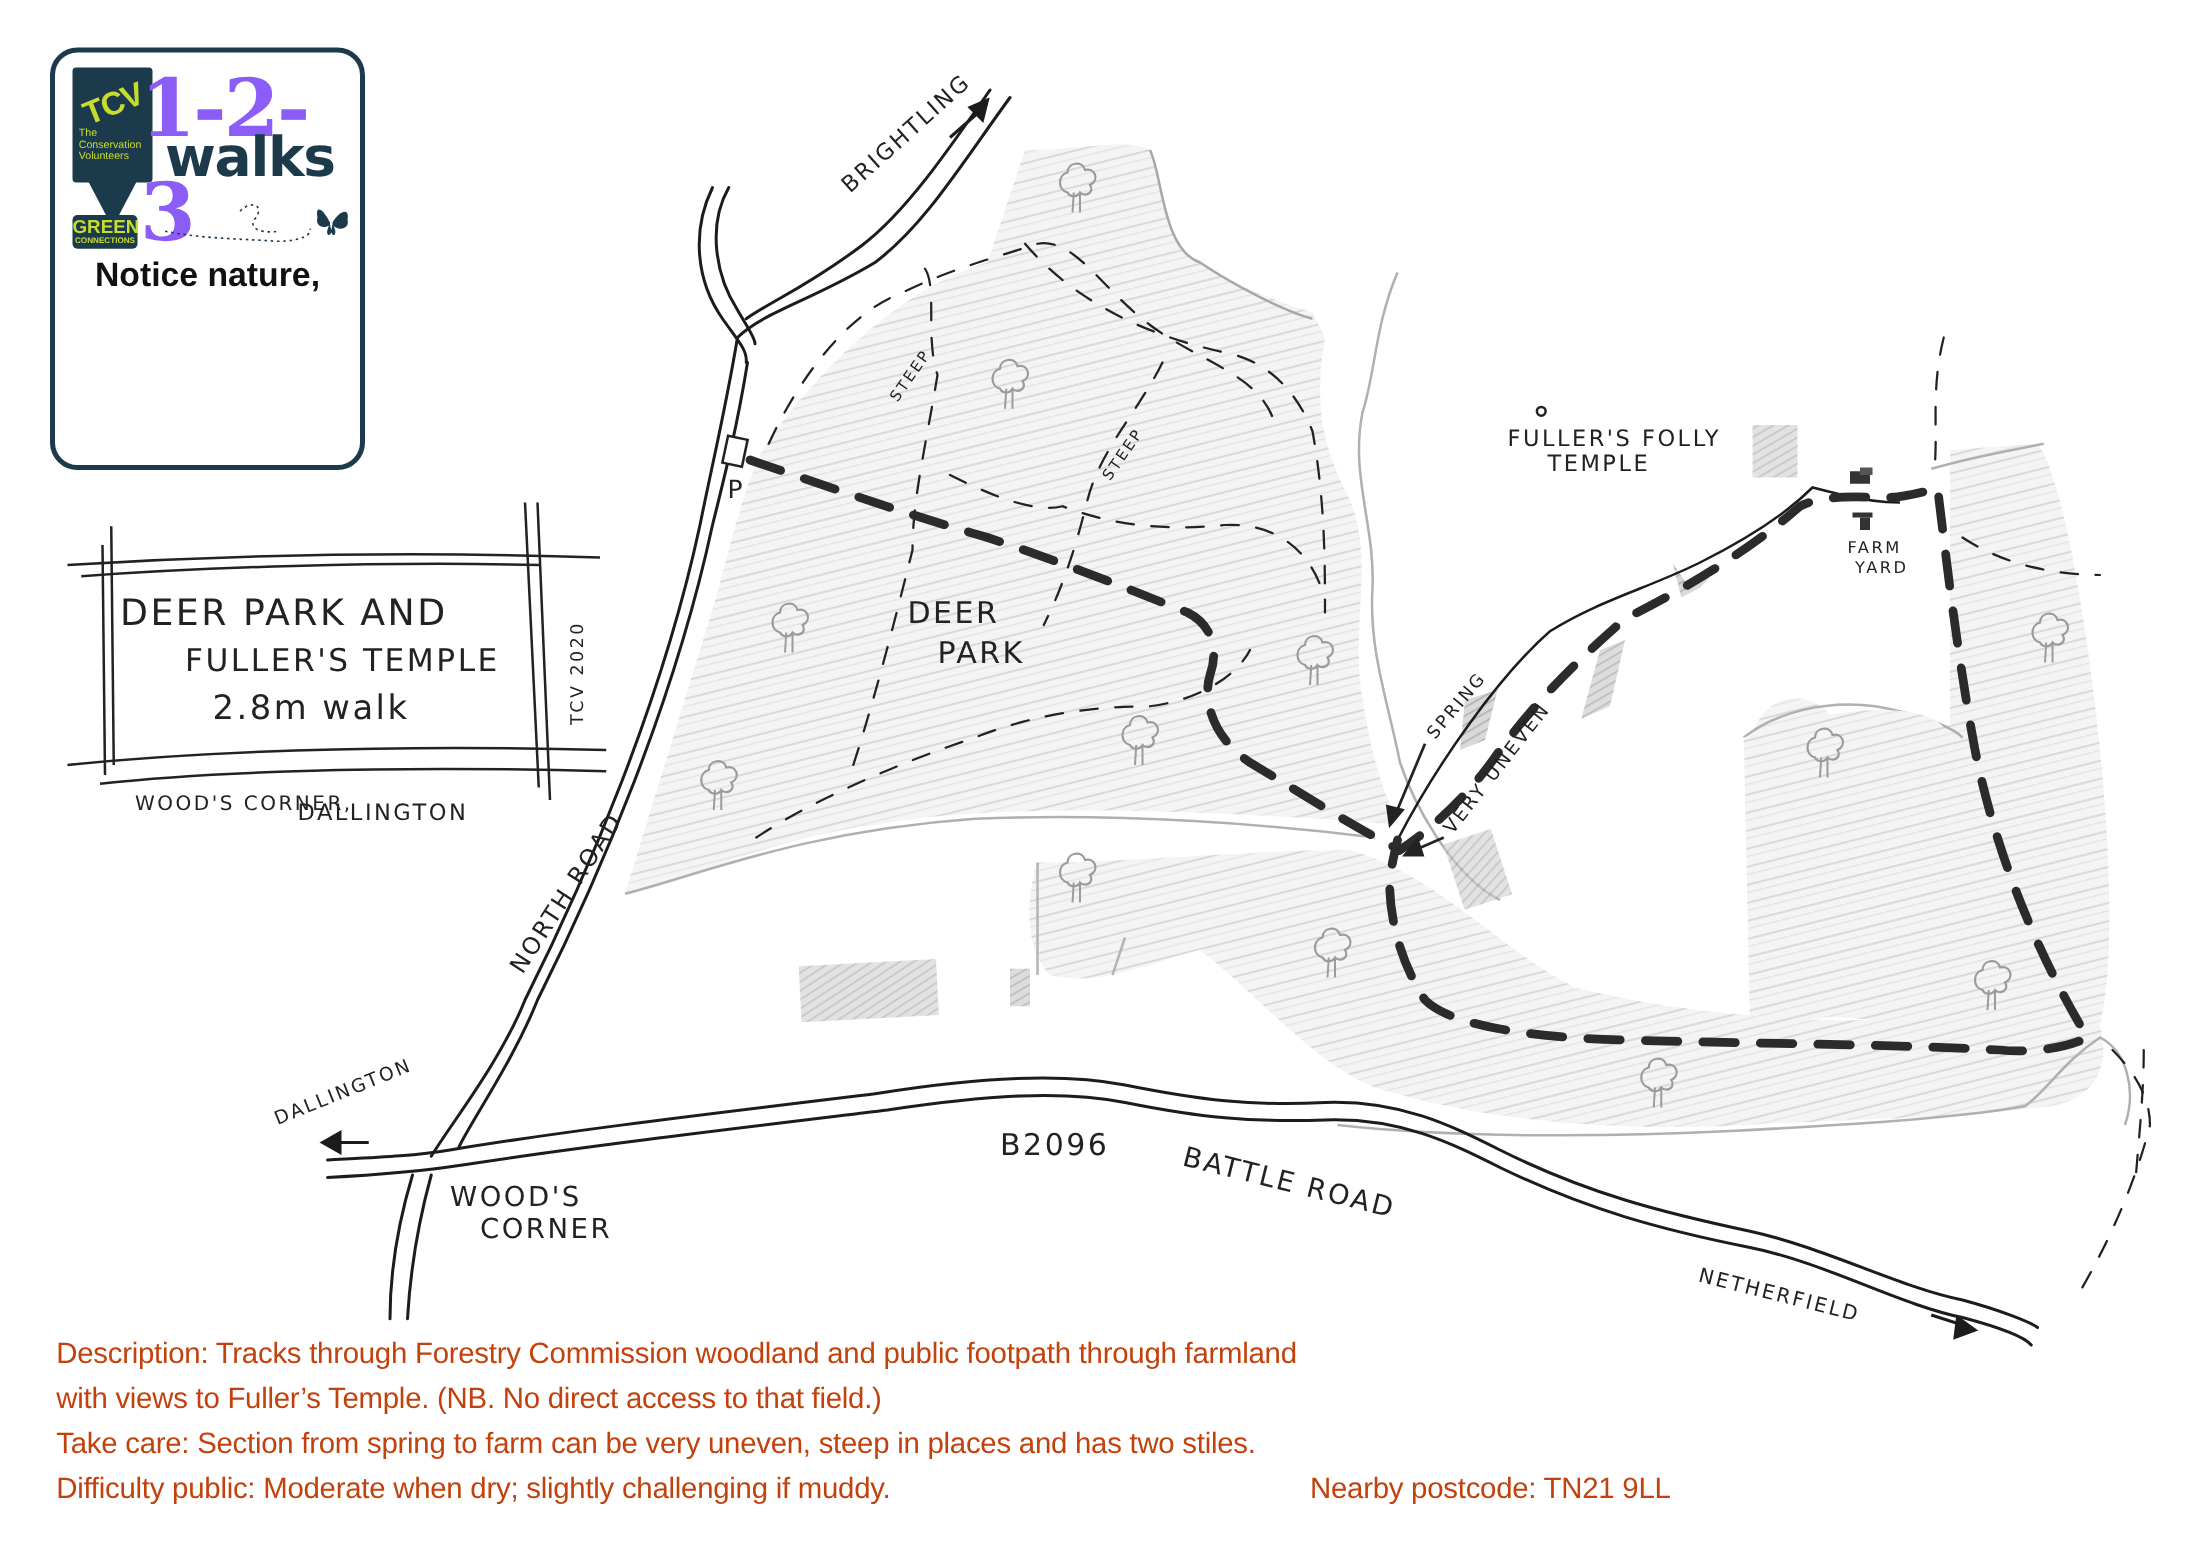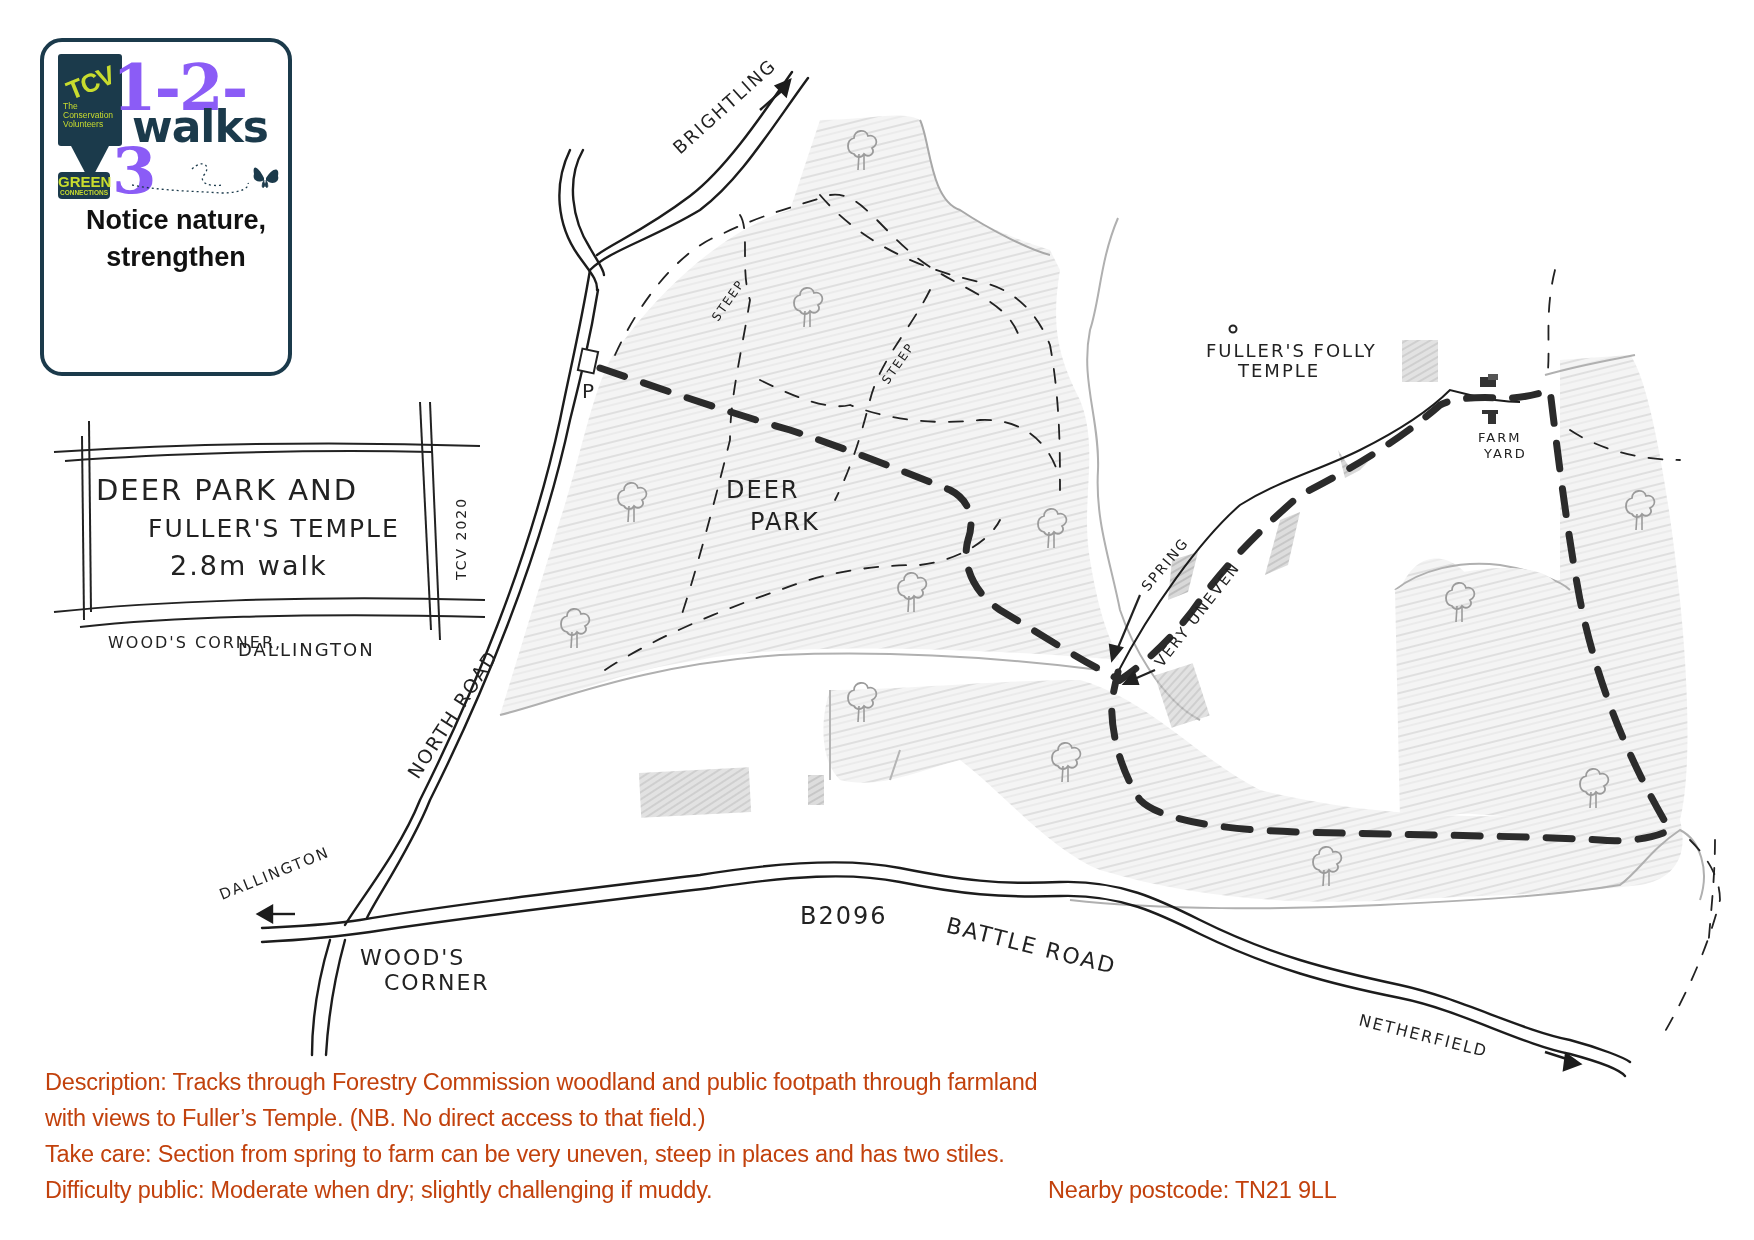--- a/index.html
+++ b/index.html
@@ -12,21 +12,21 @@
   .tcv-pin { position: absolute; left: 14px; top: 12px; width: 64px; height: 92px; background: #1b3a4b; border-radius: 3px; }
   .tcv-pin::after { content: ""; position: absolute; left: 12px; top: 90px; border-left: 20px solid transparent; border-right: 20px solid transparent; border-top: 38px solid #1b3a4b; }
   .tcv-letters { position: absolute; left: 4px; top: 2px; font-size: 26px; font-weight: bold; color: #c8dc2e; transform: rotate(-22deg); transform-origin: left top; margin-top: 22px; letter-spacing: -1px; font-family: "Liberation Sans", sans-serif; }
   .tcv-small { position: absolute; left: 5px; top: 48px; font-size: 8.5px; line-height: 9px; color: #c8dc2e; font-family: "Liberation Sans", sans-serif; }
   .green-badge { position: absolute; left: 14px; top: 130px; width: 52px; background: #1b3a4b; border-radius: 4px; padding: 2px 0 2px 0; text-align: center; }
   .green-word { display: block; font-size: 15px; font-weight: bold; color: #c8dc2e; line-height: 15px; letter-spacing: 0px; }
   .green-sub { display: block; font-size: 6.5px; font-weight: bold; color: #c8dc2e; line-height: 8px; }
   .brand-123 { position: absolute; left: 68px; top: 4px; font-family: "DejaVu Serif", serif; font-size: 64px; font-weight: bold; color: #8b5cf6; letter-spacing: -2px; line-height: 83px; }
   .brand-walks { position: absolute; left: 88px; top: 62px; font-family: "DejaVu Sans", sans-serif; font-size: 44px; font-weight: bold; color: #1b3a4b; letter-spacing: -1px; line-height: 46px; }
   .butterfly { position: absolute; left: 206px; top: 120px; }
-  .tagline { position: absolute; left: 10px; top: 160px; width: 244px; text-align: center; font-size: 27px; font-weight: bold; line-height: 37px; color: #111; font-family: "Liberation Sans", sans-serif; }
+  .tagline { position: absolute; left: 0; top: 160px; width: 244px; text-align: center; font-size: 27px; font-weight: bold; line-height: 37px; color: #111; font-family: "Liberation Sans", sans-serif; }
 
   
   .desc { position: absolute; left: 45px; font-family: "Liberation Sans", sans-serif; font-size: 23.5px; color: #c2410c; line-height: 28px; white-space: nowrap; letter-spacing: -0.2px; }
 </style>
 </head>
 <body>
 
 <svg id="map-svg" viewBox="0 0 1754 1240" xmlns="http://www.w3.org/2000/svg">
   <defs>
     <pattern id="hatch" patternUnits="userSpaceOnUse" width="14" height="14" patternTransform="rotate(-14)">
@@ -207,21 +207,20 @@
   <svg class="butterfly" width="32" height="30" viewBox="0 0 32 30">
     <path d="M14,16 C8,4 2,2 4,12 C2,18 8,22 14,18 Z" fill="#1b3a4b"></path>
     <path d="M16,16 C22,6 30,4 28,14 C30,20 22,24 16,18 Z" fill="#1b3a4b"></path>
     <path d="M14,18 C10,26 14,28 15,22 M16,18 C20,26 16,28 15,22" fill="#1b3a4b" stroke="#1b3a4b"></path>
   </svg>
   <svg style="position:absolute;left:88px;top:115px" width="120" height="40" viewBox="0 0 120 40">
     <path d="M0,28 C30,34 60,34 90,36 C110,36 118,30 116,26 M60,12 C70,2 80,8 72,18 C66,26 78,30 90,28" fill="none" stroke="#1b3a4b" stroke-width="1.3" stroke-dasharray="2 3"></path>
   </svg>
   <div class="tagline">
     <div>Notice nature,</div>
-    <div>strengthen</div>
   </div>
 </div>
 
 <div class="desc" style="top:1068px">Description: Tracks through Forestry Commission woodland and public footpath through farmland</div>
 <div class="desc" style="top:1104px">with views to Fuller’s Temple. (NB. No direct access to that field.)</div>
 <div class="desc" style="top:1140px">Take care: Section from spring to farm can be very uneven, steep in places and has two stiles.</div>
 <div class="desc" style="top:1176px">Difficulty public: Moderate when dry; slightly challenging if muddy.</div>
 <div class="desc" style="top:1176px; left:1048px">Nearby postcode: TN21 9LL</div>
 
 </body></html>

